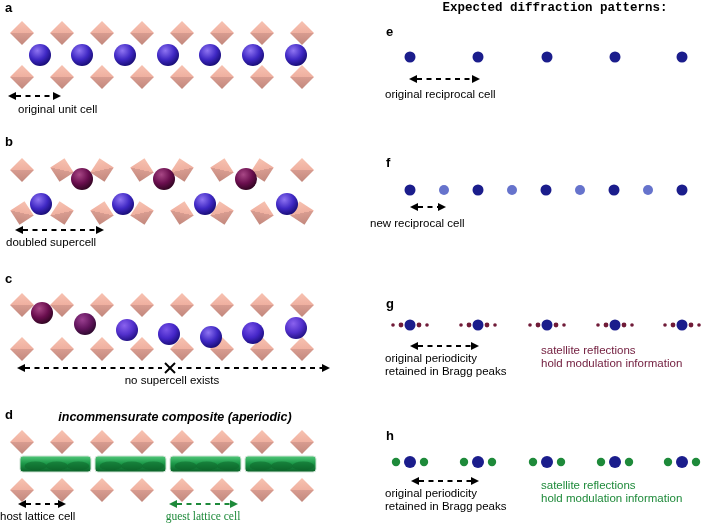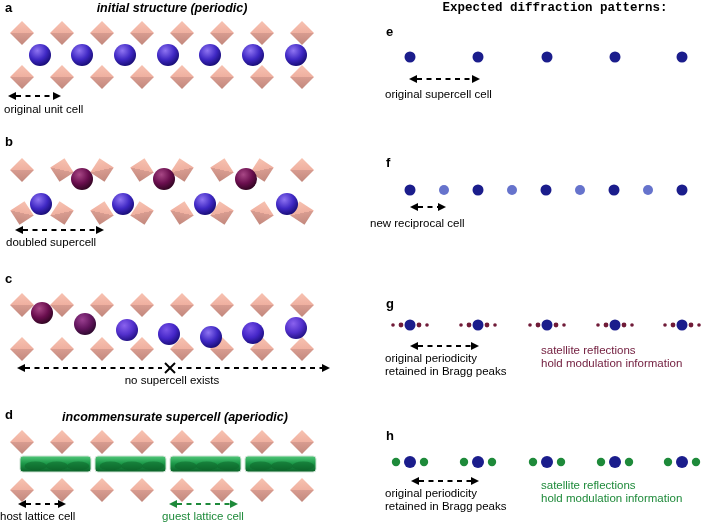--- a/index.html
+++ b/index.html
@@ -6,21 +6,21 @@
   .fig{position:relative;width:709px;height:525px;background:#ffffff;
        font-family:"Liberation Sans",sans-serif;overflow:hidden;}
   .fig svg{position:absolute;left:0;top:0;}
   .txt{position:absolute;color:#000;white-space:pre-line;}
   .letter{font-weight:bold;font-size:13px;}
   .title{font-weight:bold;font-style:italic;font-size:12.5px;white-space:nowrap;}
   .hdr{font-weight:bold;font-size:12.5px;white-space:nowrap;font-family:Liberation Mono, monospace;}
   .cap{font-size:11.5px;line-height:13px;}
   .ctr{transform:translateX(-50%);text-align:center;}
 
-  .L-a{left:5px;top:0px}      .T-a{left:172px;top:1px}    .C-a{left:4px;top:103px}
+  .L-a{left:5px;top:0px}      .T-a{left:172px;top:1px}    .C-a{left:18px;top:103px}
   .L-b{left:5px;top:134px}    .T-b{left:176px;top:135px}  .C-b{left:6px;top:236px}
   .L-c{left:5px;top:271px}    .T-c{left:180px;top:271px}  .C-c{left:172px;top:374px}
   .L-d{left:5px;top:407px}    .T-d{left:175px;top:410px}
   .C-d1{left:0px;top:510px}   .C-d2{left:203px;top:510px}
   .HDR{left:555px;top:1px}
   .L-e{left:386px;top:24px}   .C-e{left:385px;top:88px}
   .L-f{left:386px;top:155px}  .C-f{left:370px;top:217px}
   .L-g{left:386px;top:296px}  .C-g1{left:385px;top:352px} .C-g2{left:541px;top:344px}
   .L-h{left:386px;top:428px}  .C-h1{left:385px;top:487px} .C-h2{left:541px;top:479px}
 </style>
@@ -248,38 +248,37 @@
       <circle cx="547" cy="462" r="6" fill="#1b1d8c"></circle>
       <circle cx="601" cy="462" r="4.2" fill="#1e8a3a"></circle>
       <circle cx="629" cy="462" r="4.2" fill="#1e8a3a"></circle>
       <circle cx="615" cy="462" r="6" fill="#1b1d8c"></circle>
       <circle cx="668" cy="462" r="4.2" fill="#1e8a3a"></circle>
       <circle cx="696" cy="462" r="4.2" fill="#1e8a3a"></circle>
       <circle cx="682" cy="462" r="6" fill="#1b1d8c"></circle>
     </svg>
 
   <div class="txt letter L-a">a</div>
-  <div class="txt title ctr T-a">initial structure (periodic)</div>
   <div class="txt cap C-a">original unit cell</div>
 
   <div class="txt letter L-b">b</div>
   <div class="txt cap C-b">doubled supercell</div>
 
   <div class="txt letter L-c">c</div>
   <div class="txt cap ctr C-c">no supercell exists</div>
 
   <div class="txt letter L-d">d</div>
-  <div class="txt title ctr T-d">incommensurate supercell (aperiodic)</div>
+  <div class="txt title ctr T-d">incommensurate composite (aperiodic)</div>
   <div class="txt cap C-d1">host lattice cell</div>
-  <div class="txt cap ctr C-d2" style="color: rgb(30, 138, 58);">guest lattice cell</div>
+  <div class="txt cap ctr C-d2" style="color: rgb(30, 138, 58); font-family: Liberation Serif, serif;">guest lattice cell</div>
 
   <div class="txt hdr ctr HDR">Expected diffraction patterns:</div>
 
   <div class="txt letter L-e">e</div>
-  <div class="txt cap C-e">original supercell cell</div>
+  <div class="txt cap C-e">original reciprocal cell</div>
 
   <div class="txt letter L-f">f</div>
   <div class="txt cap C-f">new reciprocal cell</div>
 
   <div class="txt letter L-g">g</div>
   <div class="txt cap C-g1">original periodicity
 retained in Bragg peaks</div>
   <div class="txt cap C-g2" style="color: rgb(112, 27, 60);">satellite reflections
 hold modulation information</div>
 

